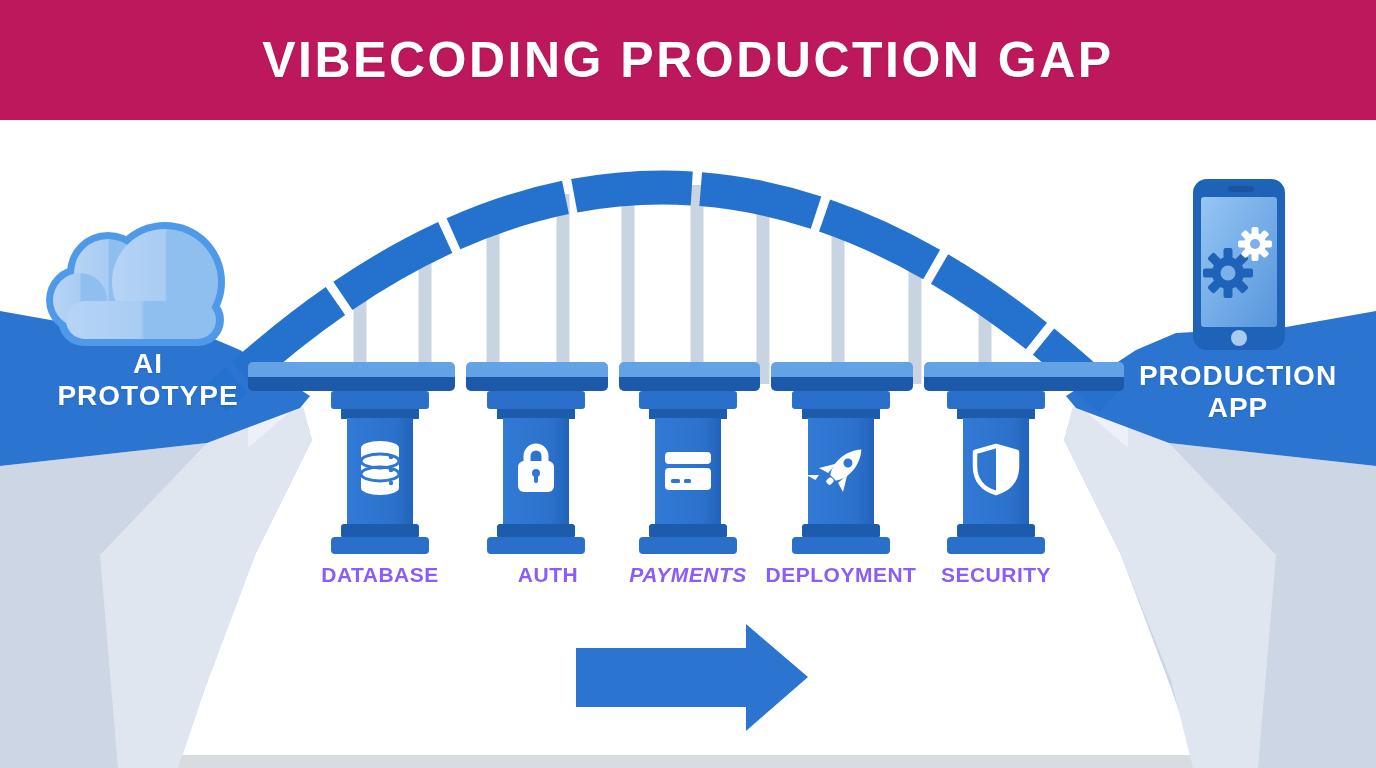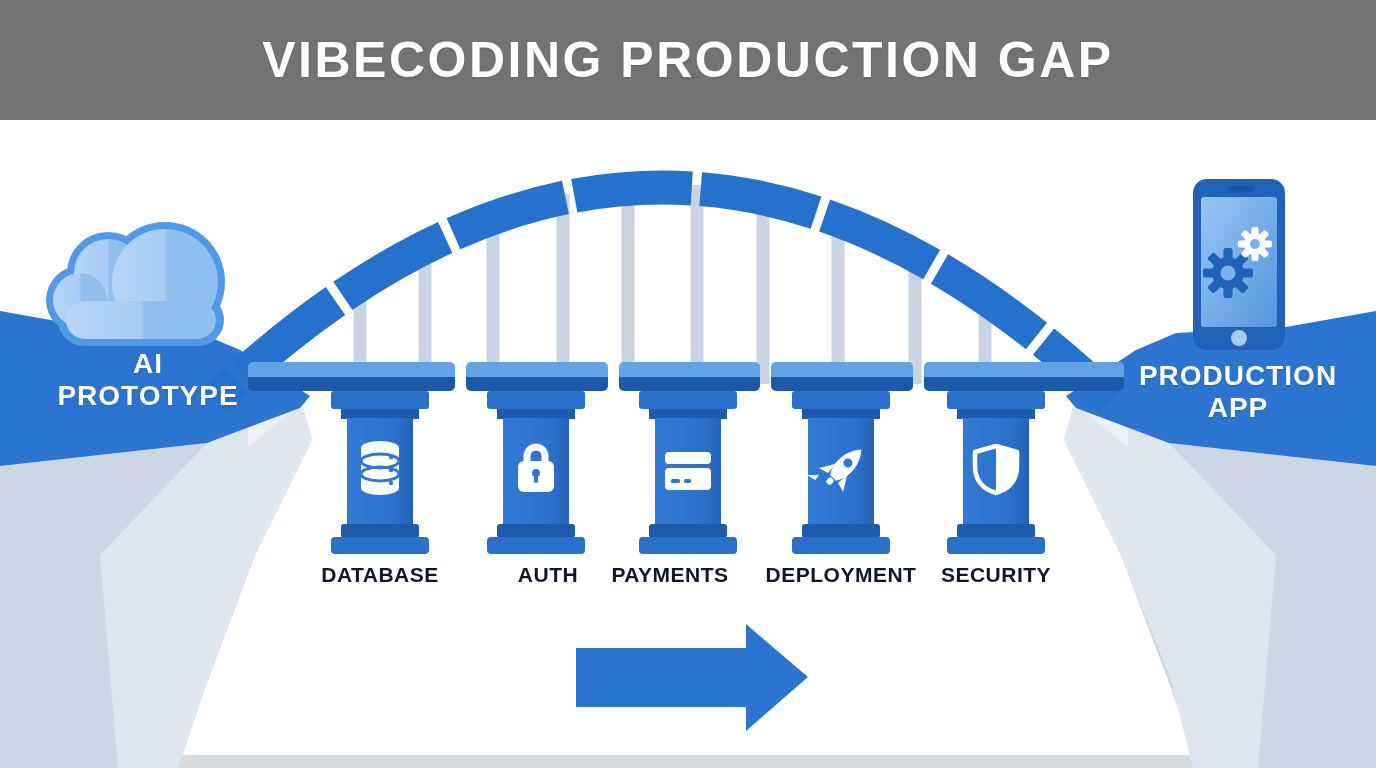--- a/index.html
+++ b/index.html
@@ -1,30 +1,30 @@
 <!DOCTYPE html>
 <html><head>
 <meta charset="utf-8">
 <style>
   html,body{margin:0;padding:0;background:#ffffff;}
   body{width:1376px;height:768px;position:relative;overflow:hidden;
        font-family:"Liberation Sans", sans-serif;}
   .stage{position:absolute;left:0;top:0;width:1376px;height:768px;}
   svg{position:absolute;left:0;top:0;}
   .header{position:absolute;left:0;top:0;width:1376px;height:120px;
-          background:#737373;display:flex;align-items:center;justify-content:center;}
+          background:#be185d;display:flex;align-items:center;justify-content:center;}
   .title{color:#ffffff;font-size:50px;font-weight:800;letter-spacing:2.5px;
          text-shadow:0 1px 2px rgba(0,0,0,.15);white-space:nowrap;}
   .txt{position:absolute;color:#ffffff;font-weight:800;text-align:center;}
   .platform-label{font-size:28px;line-height:1.16;letter-spacing:1px;
                   text-shadow:0 1px 2px rgba(0,0,0,.12);}
   .left-label{left:18px;top:348px;width:260px;}
   .right-label{left:1118px;top:360px;width:240px;}
   .pillar-label{position:absolute;top:563px;width:170px;text-align:center;
-                color:#0f172a;font-size:21px;font-weight:800;letter-spacing:.5px;}
+                color:#8b5cf6;font-size:21px;font-weight:800;letter-spacing:.5px;}
   .gap-label{left:586px;top:658px;width:160px;font-size:35px;letter-spacing:2px;margin-top:48px;}
 </style>
 </head>
 <body>
 
 <div class="stage">
 
 <svg width="1376" height="768" viewBox="0 0 1376 768">
   <defs>
     <linearGradient id="dg" x1="0" y1="0" x2="0" y2="1">
@@ -216,19 +216,19 @@
   <div>PRODUCTION</div>
   <div>APP</div>
 </div>
 <div class="txt platform-label left-label">
   <div>AI</div>
   <div>PROTOTYPE</div>
 </div>
 
 <div class="pillar-label" style="left:295px;">DATABASE</div>
 <div class="pillar-label" style="left:463px;">AUTH</div>
-<div class="pillar-label" style="left:585px;">PAYMENTS</div>
+<div class="pillar-label" style="left:603px;font-style:italic;">PAYMENTS</div>
 <div class="pillar-label" style="left:756px;">DEPLOYMENT</div>
 <div class="pillar-label" style="left:911px;">SECURITY</div>
 
 <div class="txt gap-label">GAP</div>
 
 </div>
 
 </body></html>

